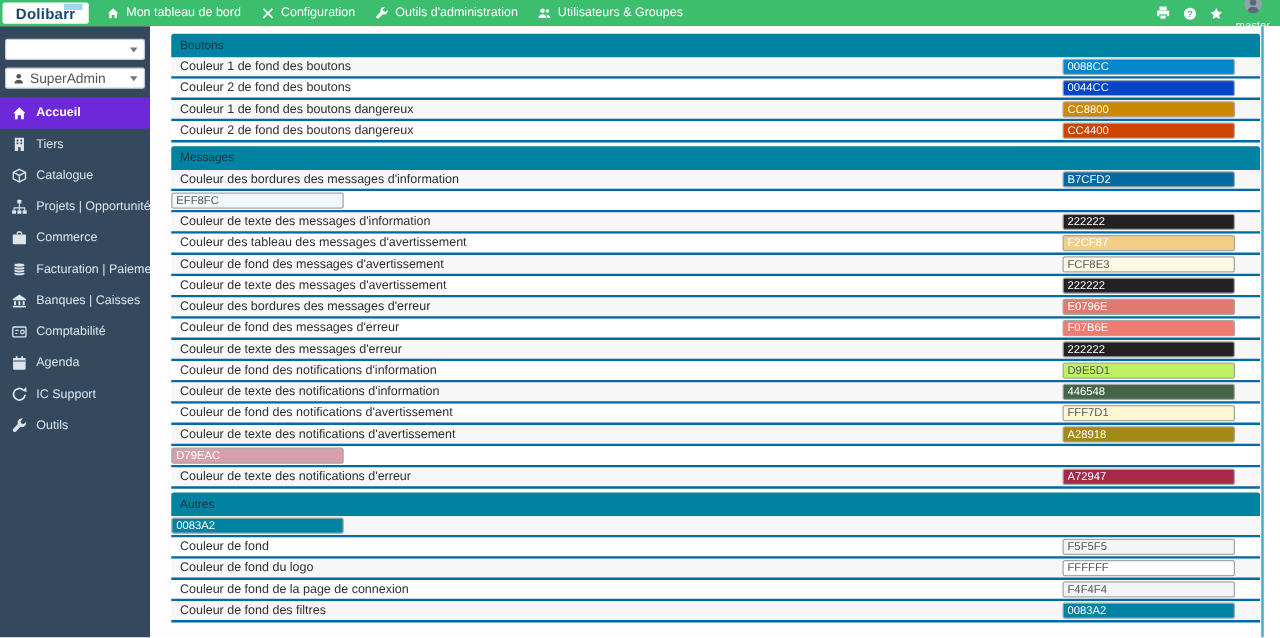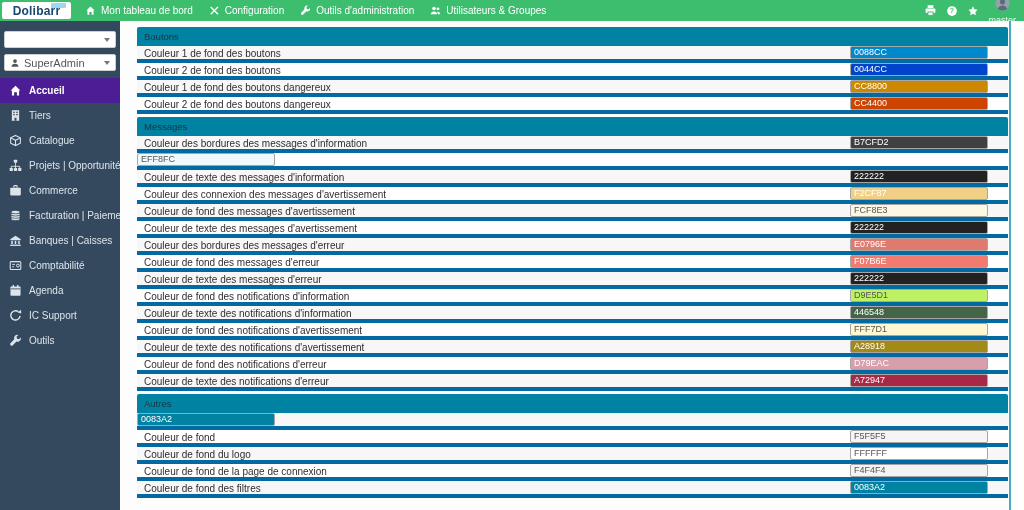--- a/index.html
+++ b/index.html
@@ -28,32 +28,32 @@
   .side-select { margin:0 4px; height:17px; background:#fff; border:1px solid #C9CFD4;
     border-radius:2px; display:flex; align-items:center; padding:0 5px; gap:4px;
     color:#555; font-size:11px; cursor:pointer; }
   .side-select.first { margin-top:10px; }
   .side-select.second { margin-top:6px; }
   .caret { width:0; height:0; border-left:3px solid transparent; border-right:3px solid transparent;
     border-top:4px solid #777; margin-left:auto; }
   .sidemenu { margin-top:7px; }
   .side-item { height:25px; display:flex; align-items:center; gap:7px; padding-left:8px;
     color:#DDE5EB; font-size:10px; cursor:pointer; white-space:nowrap; overflow:hidden; }
-  .side-item.active { background:#4c1d95; color:#fff; font-weight:bold; }
+  .side-item.active { background:#6d28d9; color:#fff; font-weight:bold; }
   .side-icon-wrap { width:14px; display:flex; justify-content:center; flex:none; }
 
   
   .content { position:absolute; top:21px; left:120px; right:0; bottom:0; background:#FDFDFD; }
   .scroll-gutter { position:absolute; top:0; right:0; width:13px; bottom:0; background:#FFF; }
   .edge-line { position:absolute; top:0; right:13px; width:2px; bottom:0; background:#4AA9C4; }
   .settings-table { position:absolute; top:6px; left:17px; width:871px; }
   .section { margin-bottom:3px; }
   .thead { height:19px; line-height:19px; background:#0083A2; color:#1A333F;
     font-size:9.5px; padding-left:7px; border-radius:2px 2px 0 0; }
-  .trow { height:17px; display:flex; align-items:flex-end; border-bottom:4px solid #0369a1;
+  .trow { height:17px; display:flex; align-items:center; border-bottom:2px solid #0369a1;
     background:#fff; }
   .trow.odd { background:#F7F7F7; }
   .tlabel { flex:1; font-size:10px; color:#2E2E2E; padding-left:7px; white-space:nowrap; }
   .tinput { width:138px; height:13px; margin-right:20px; font-size:9px; line-height:13px;
     font-family:inherit; padding:0 3px; border:1px solid #A6A6A6; border-radius:2px; flex:none; }
   svg.icon { display:block; }
 </style>
 </head>
 <body>
 
@@ -285,31 +285,31 @@
           </div>
           <div class="trow">
             <div class="tlabel">Couleur 2 de fond des boutons dangereux</div>
             <input class="tinput" type="text" value="CC4400" style="background: rgb(204, 68, 0); color: rgb(255, 255, 255);">
           </div>
         </div>
         <div class="section">
           <div class="thead">Messages</div>
           <div class="trow odd">
             <div class="tlabel">Couleur des bordures des messages d'information</div>
-            <input class="tinput" type="text" value="B7CFD2" style="background: #404040; color: rgb(255, 255, 255);">
+            <input class="tinput" type="text" value="B7CFD2" style="background: #0369a1; color: rgb(255, 255, 255);">
           </div>
           <div class="trow">
             <input class="tinput" type="text" value="EFF8FC" style="background: rgb(239, 248, 252); color: rgb(85, 85, 85);">
           </div>
           <div class="trow odd">
             <div class="tlabel">Couleur de texte des messages d'information</div>
             <input class="tinput" type="text" value="222222" style="background: rgb(34, 34, 34); color: rgb(255, 255, 255);">
           </div>
           <div class="trow">
-            <div class="tlabel">Couleur des connexion des messages d'avertissement</div>
+            <div class="tlabel">Couleur des tableau des messages d'avertissement</div>
             <input class="tinput" type="text" value="F2CF87" style="background: rgb(242, 207, 135); color: rgb(255, 255, 255);">
           </div>
           <div class="trow odd">
             <div class="tlabel">Couleur de fond des messages d'avertissement</div>
             <input class="tinput" type="text" value="FCF8E3" style="background: rgb(252, 248, 227); color: rgb(85, 85, 85);">
           </div>
           <div class="trow">
             <div class="tlabel">Couleur de texte des messages d'avertissement</div>
             <input class="tinput" type="text" value="222222" style="background: rgb(34, 34, 34); color: rgb(255, 255, 255);">
           </div>
@@ -335,21 +335,20 @@
           </div>
           <div class="trow">
             <div class="tlabel">Couleur de fond des notifications d'avertissement</div>
             <input class="tinput" type="text" value="FFF7D1" style="background: rgb(255, 247, 209); color: rgb(85, 85, 85);">
           </div>
           <div class="trow odd">
             <div class="tlabel">Couleur de texte des notifications d'avertissement</div>
             <input class="tinput" type="text" value="A28918" style="background: rgb(162, 137, 24); color: rgb(255, 255, 255);">
           </div>
           <div class="trow">
-            <div class="tlabel">Couleur de fond des notifications d'erreur</div>
             <input class="tinput" type="text" value="D79EAC" style="background: rgb(215, 158, 172); color: rgb(255, 255, 255);">
           </div>
           <div class="trow odd">
             <div class="tlabel">Couleur de texte des notifications d'erreur</div>
             <input class="tinput" type="text" value="A72947" style="background: rgb(167, 41, 71); color: rgb(255, 255, 255);">
           </div>
         </div>
         <div class="section">
           <div class="thead">Autres</div>
           <div class="trow odd">

